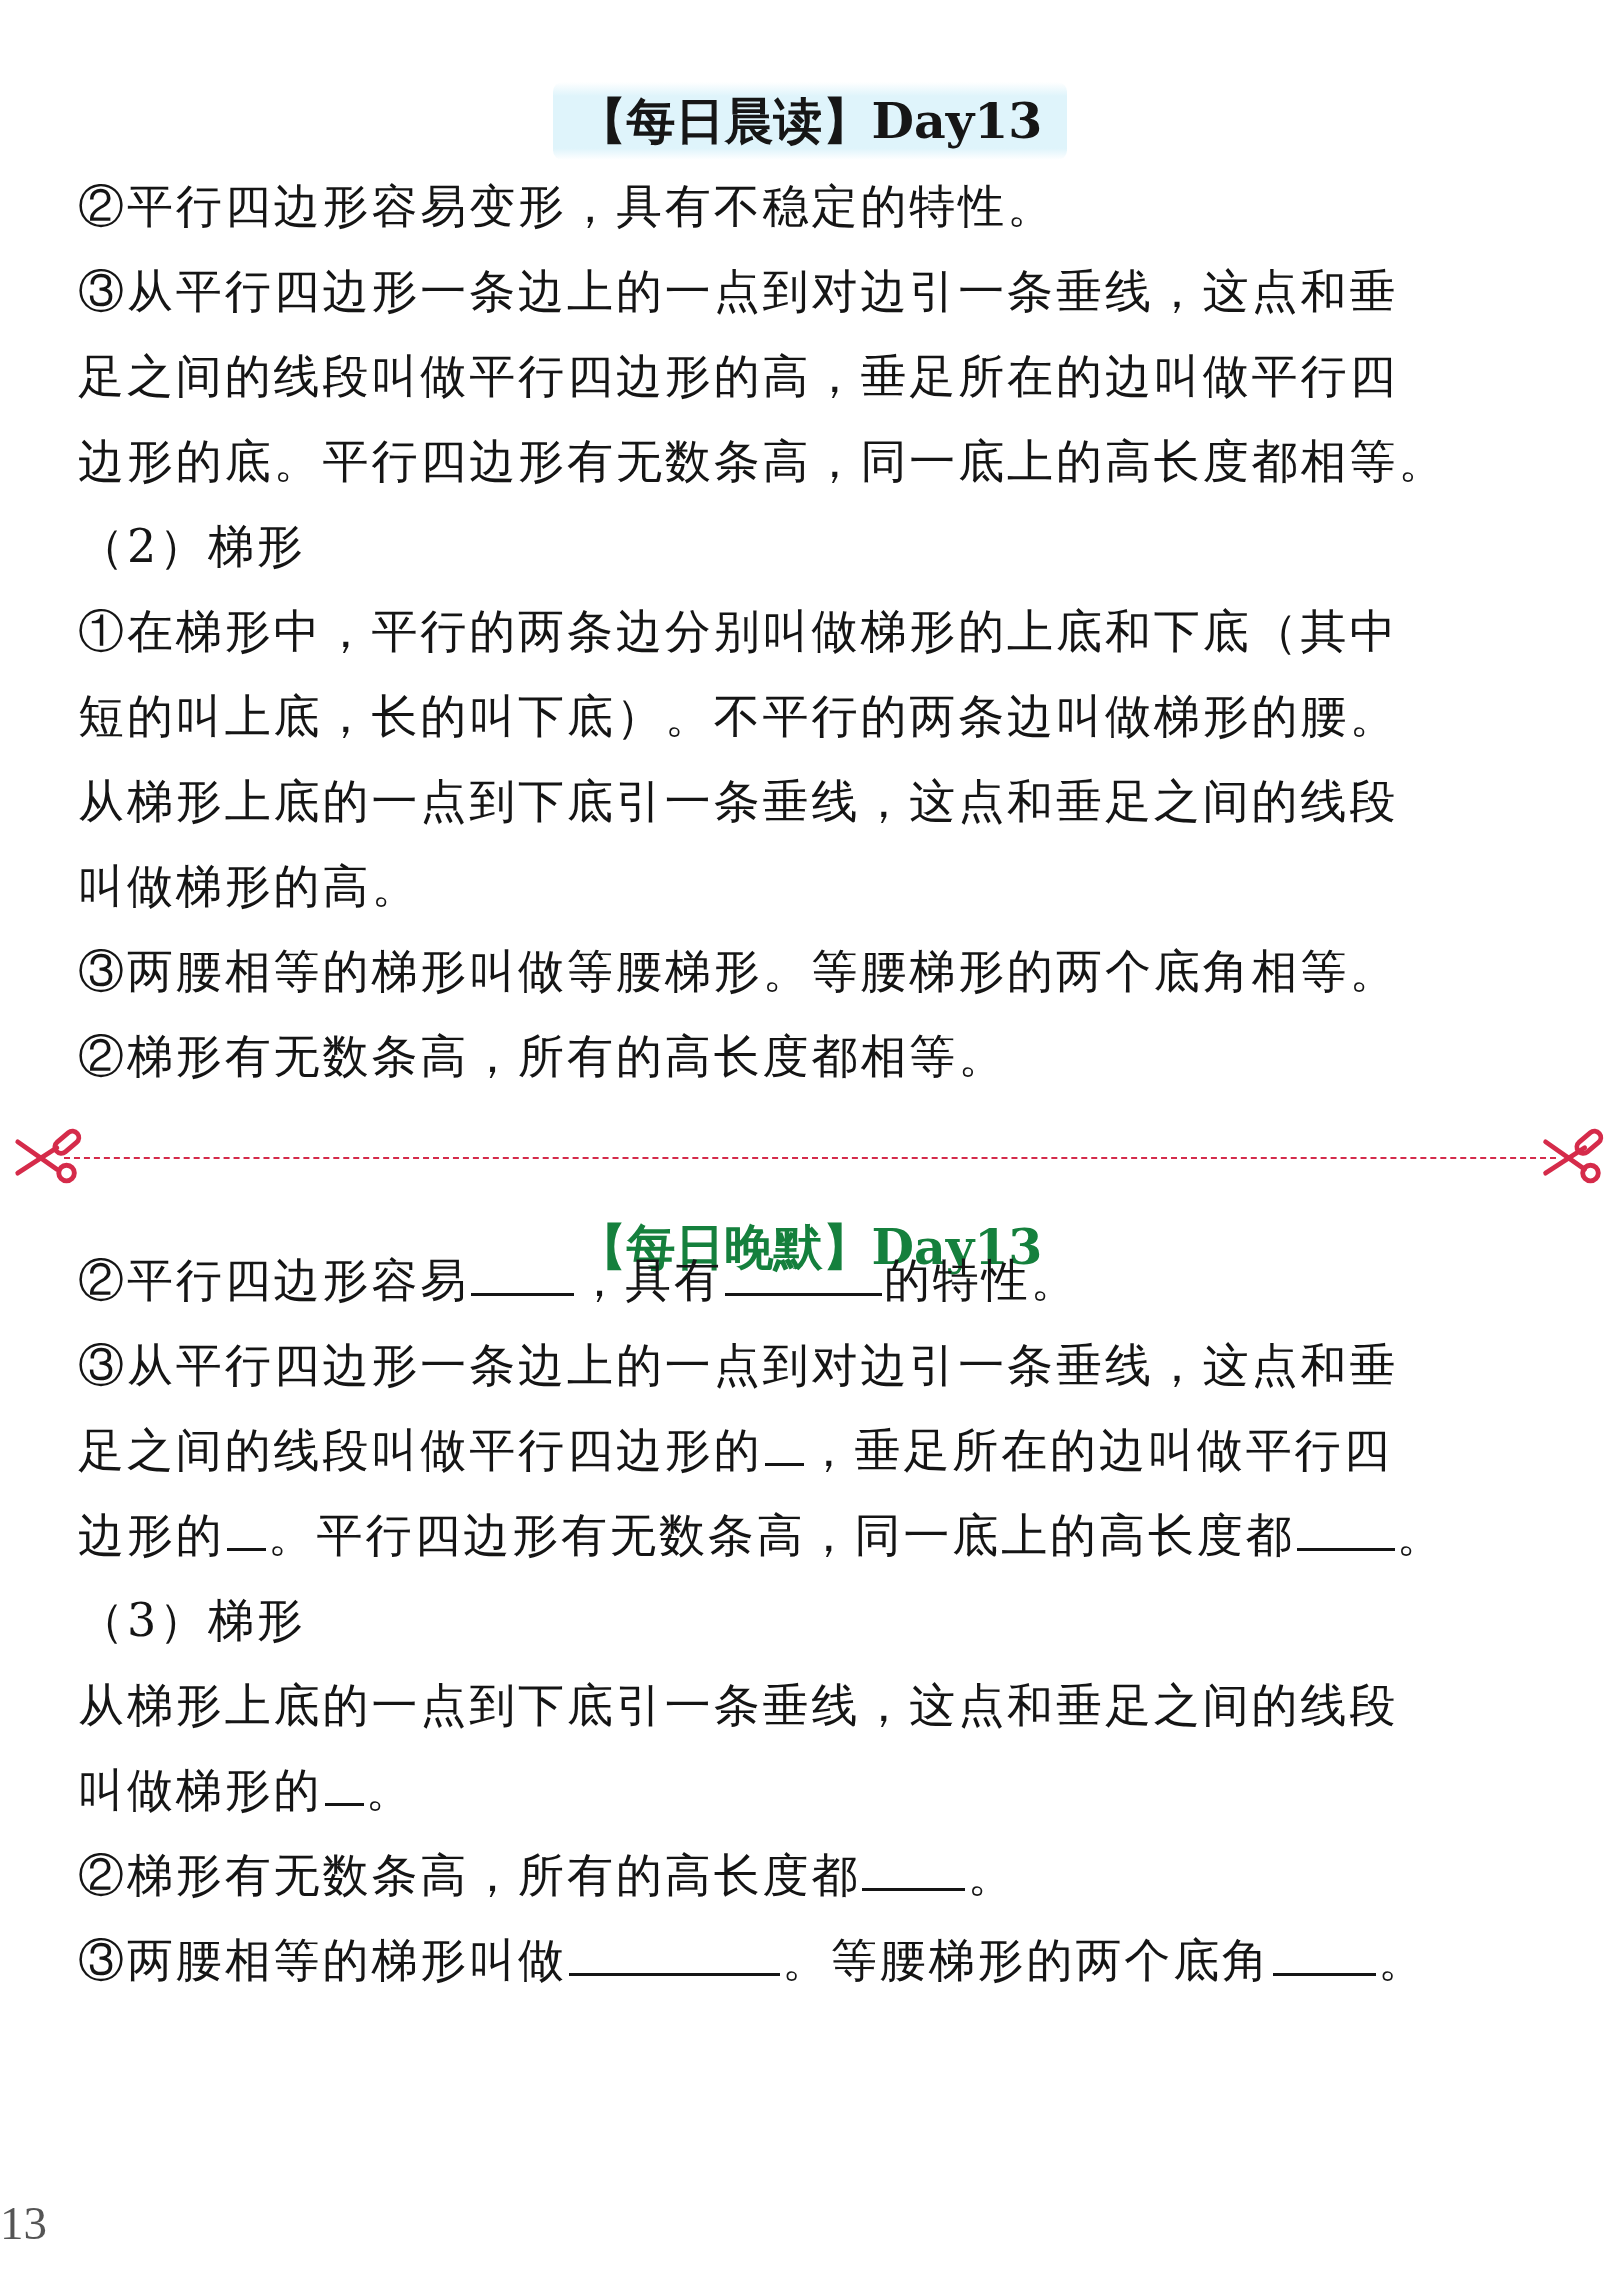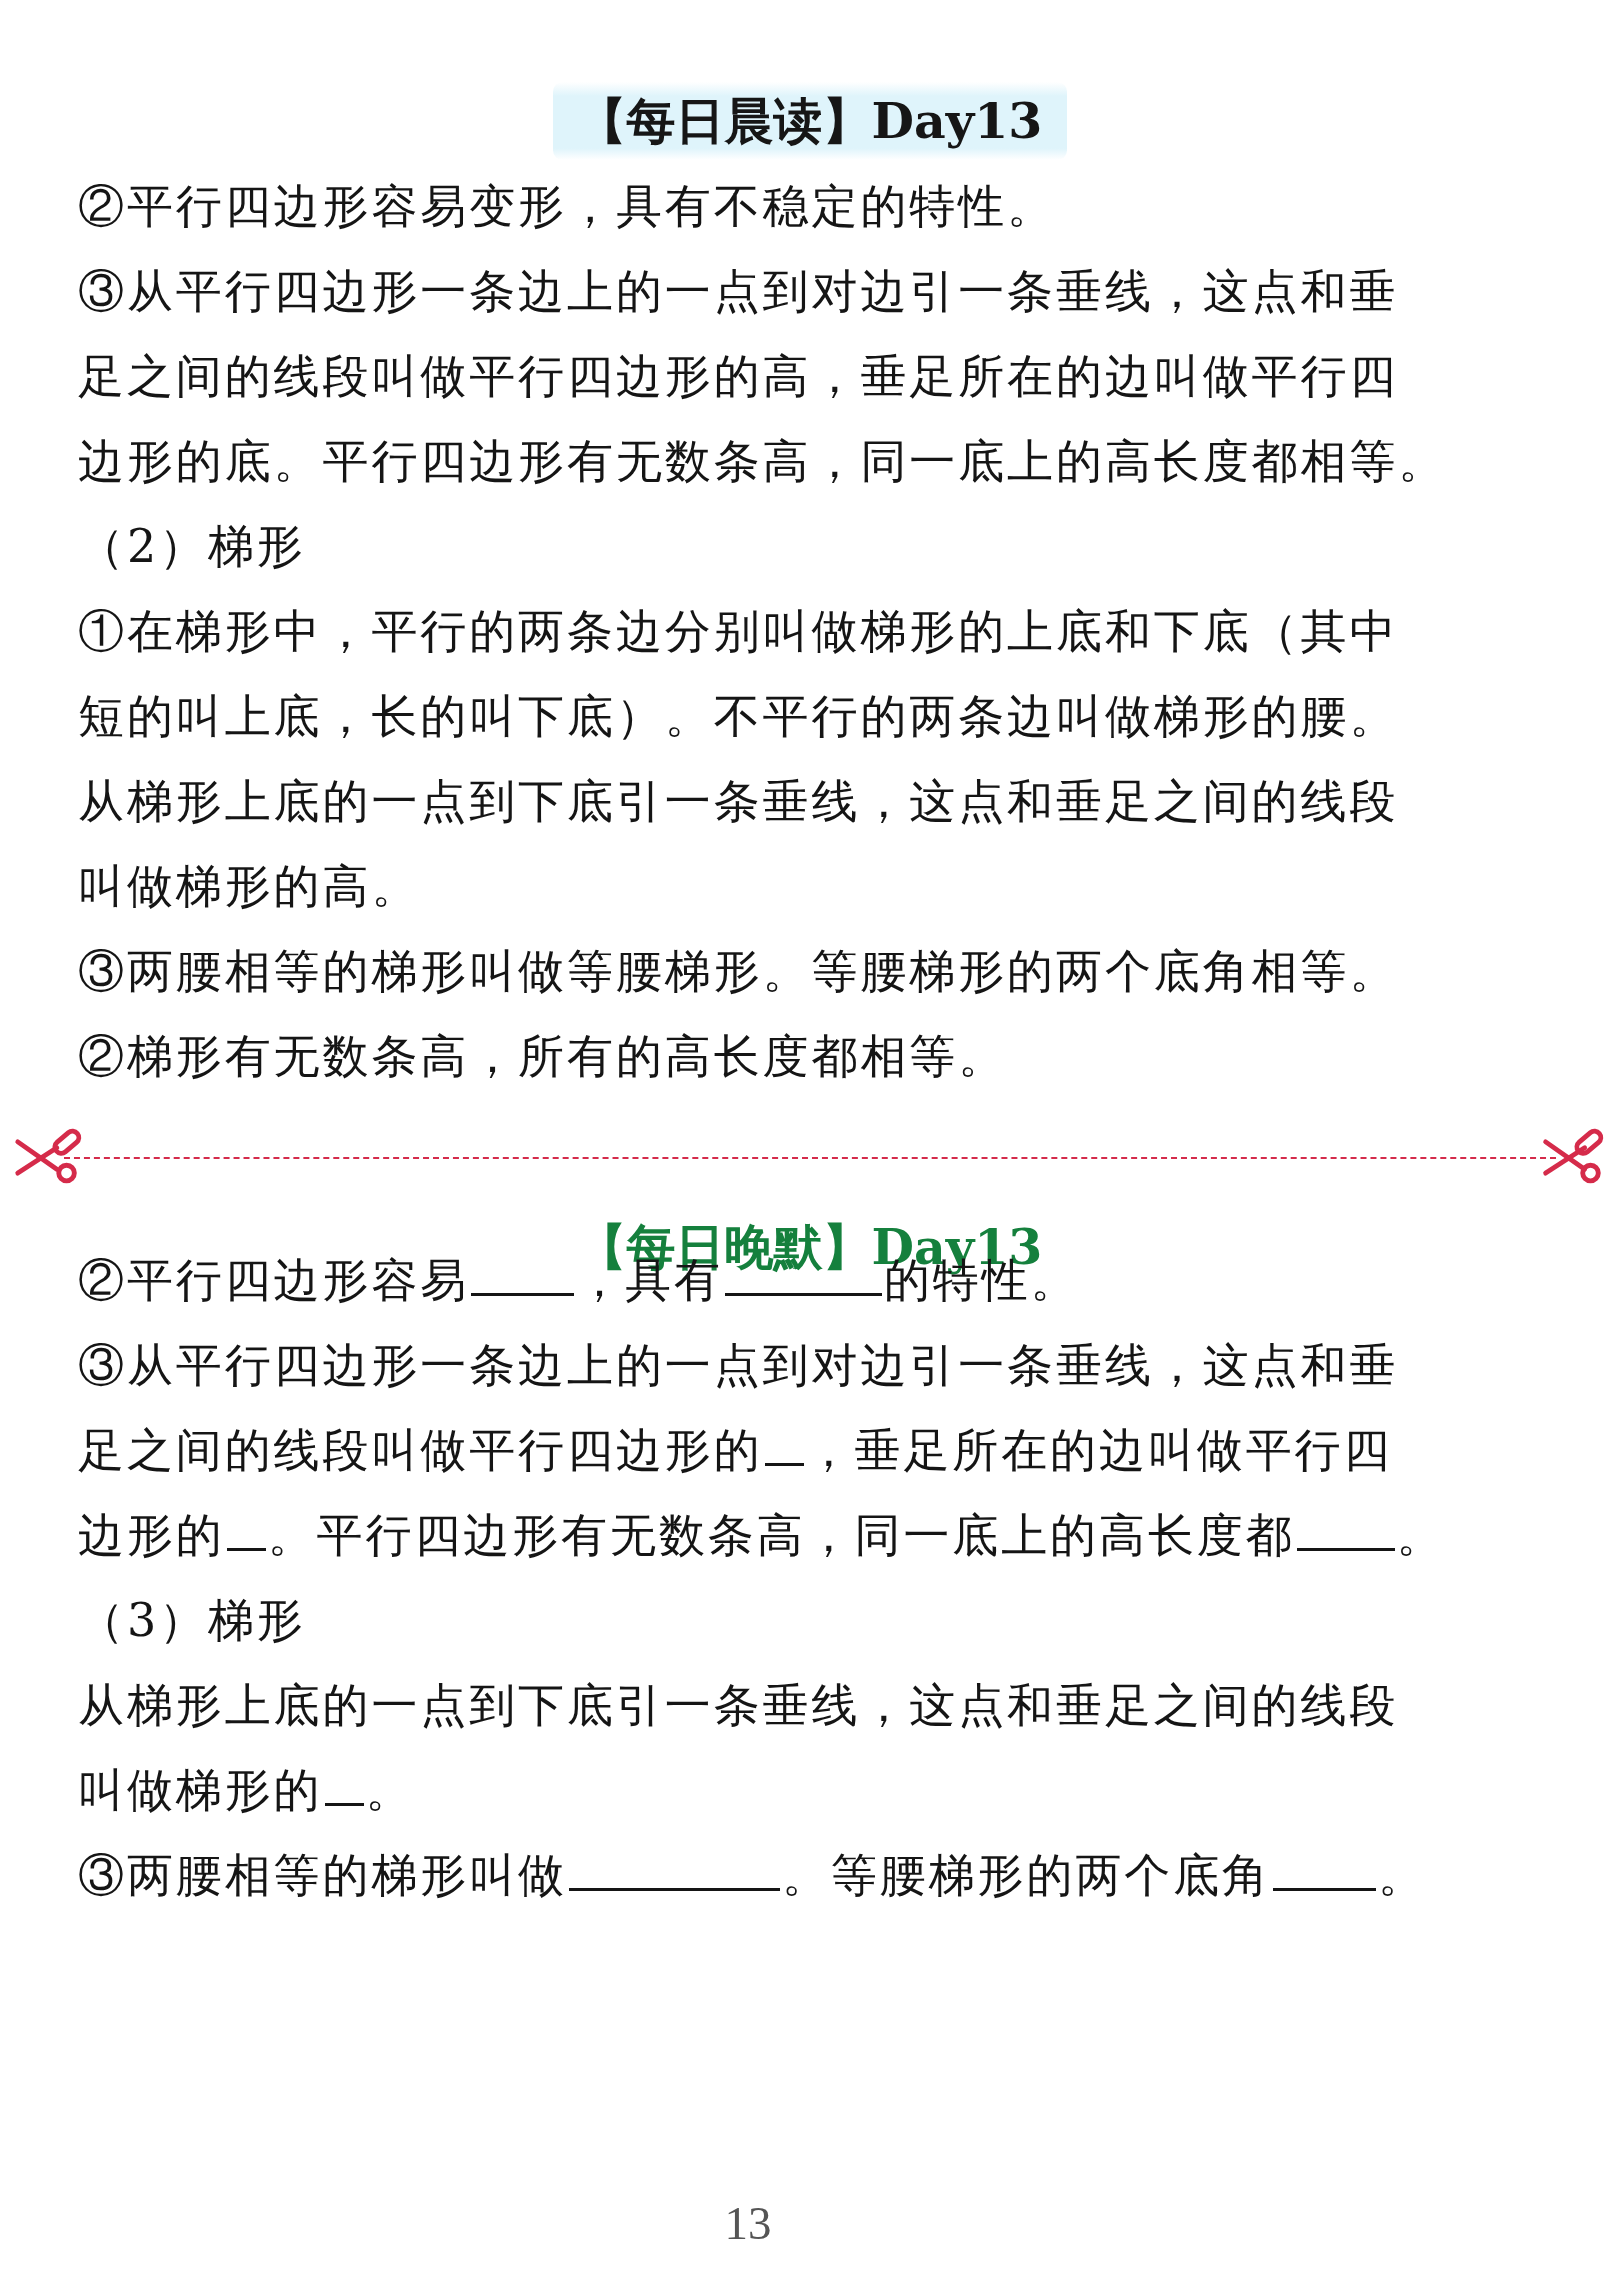--- a/index.html
+++ b/index.html
@@ -30,21 +30,21 @@
     display: inline-block; border-bottom: 3.9px solid #151515; height: 39px;
     vertical-align: baseline; margin: 0 2px;
   }
   .divider { position: absolute; left: 0; top: 1122px; width: 1620px; height: 69px; }
   .dash {
     position: absolute; left: 64px; right: 64px; top: 35px; height: 0;
     border-top: 2.9px dashed #d52b4a;
   }
   .scissors { position: absolute; top: 0; width: 78px; height: 69px; }
   .page-num {
-    position: absolute; top: 2196px; left: 0; width: 1496px; text-align: center;
+    position: absolute; top: 2196px; left: 0; width: 1496px; 
     font-family: "Liberation Serif", serif; font-size: 47px; color: #555;
   }
 </style>
 </head>
 <body>
 
 <div class="title title-morning">
   <span class="hl"><span>【每日晨读】</span><span>Day13</span></span>
 </div>
 
@@ -102,18 +102,21 @@
   <div class="line">
     <span>（3）梯形</span>
   </div>
   <div class="line">
     <span>从梯形上底的一点到下底引一条垂线，这点和垂足之间的线段</span>
   </div>
   <div class="line">
     <span>叫做梯形的</span><span class="blank" style="width:39px"></span><span>。</span>
   </div>
   <div class="line">
+    <span>②梯形有无数条高，所有的高长度都</span><span class="blank" style="width:103px"></span><span>。</span>
+  </div>
+  <div class="line">
     <span>③两腰相等的梯形叫做</span><span class="blank" style="width:211px"></span><span>。等腰梯形的两个底角</span><span class="blank" style="width:103px"></span><span>。</span>
   </div>
 </div>
 
 <div class="page-num">13</div>
 
 
 </body></html>

